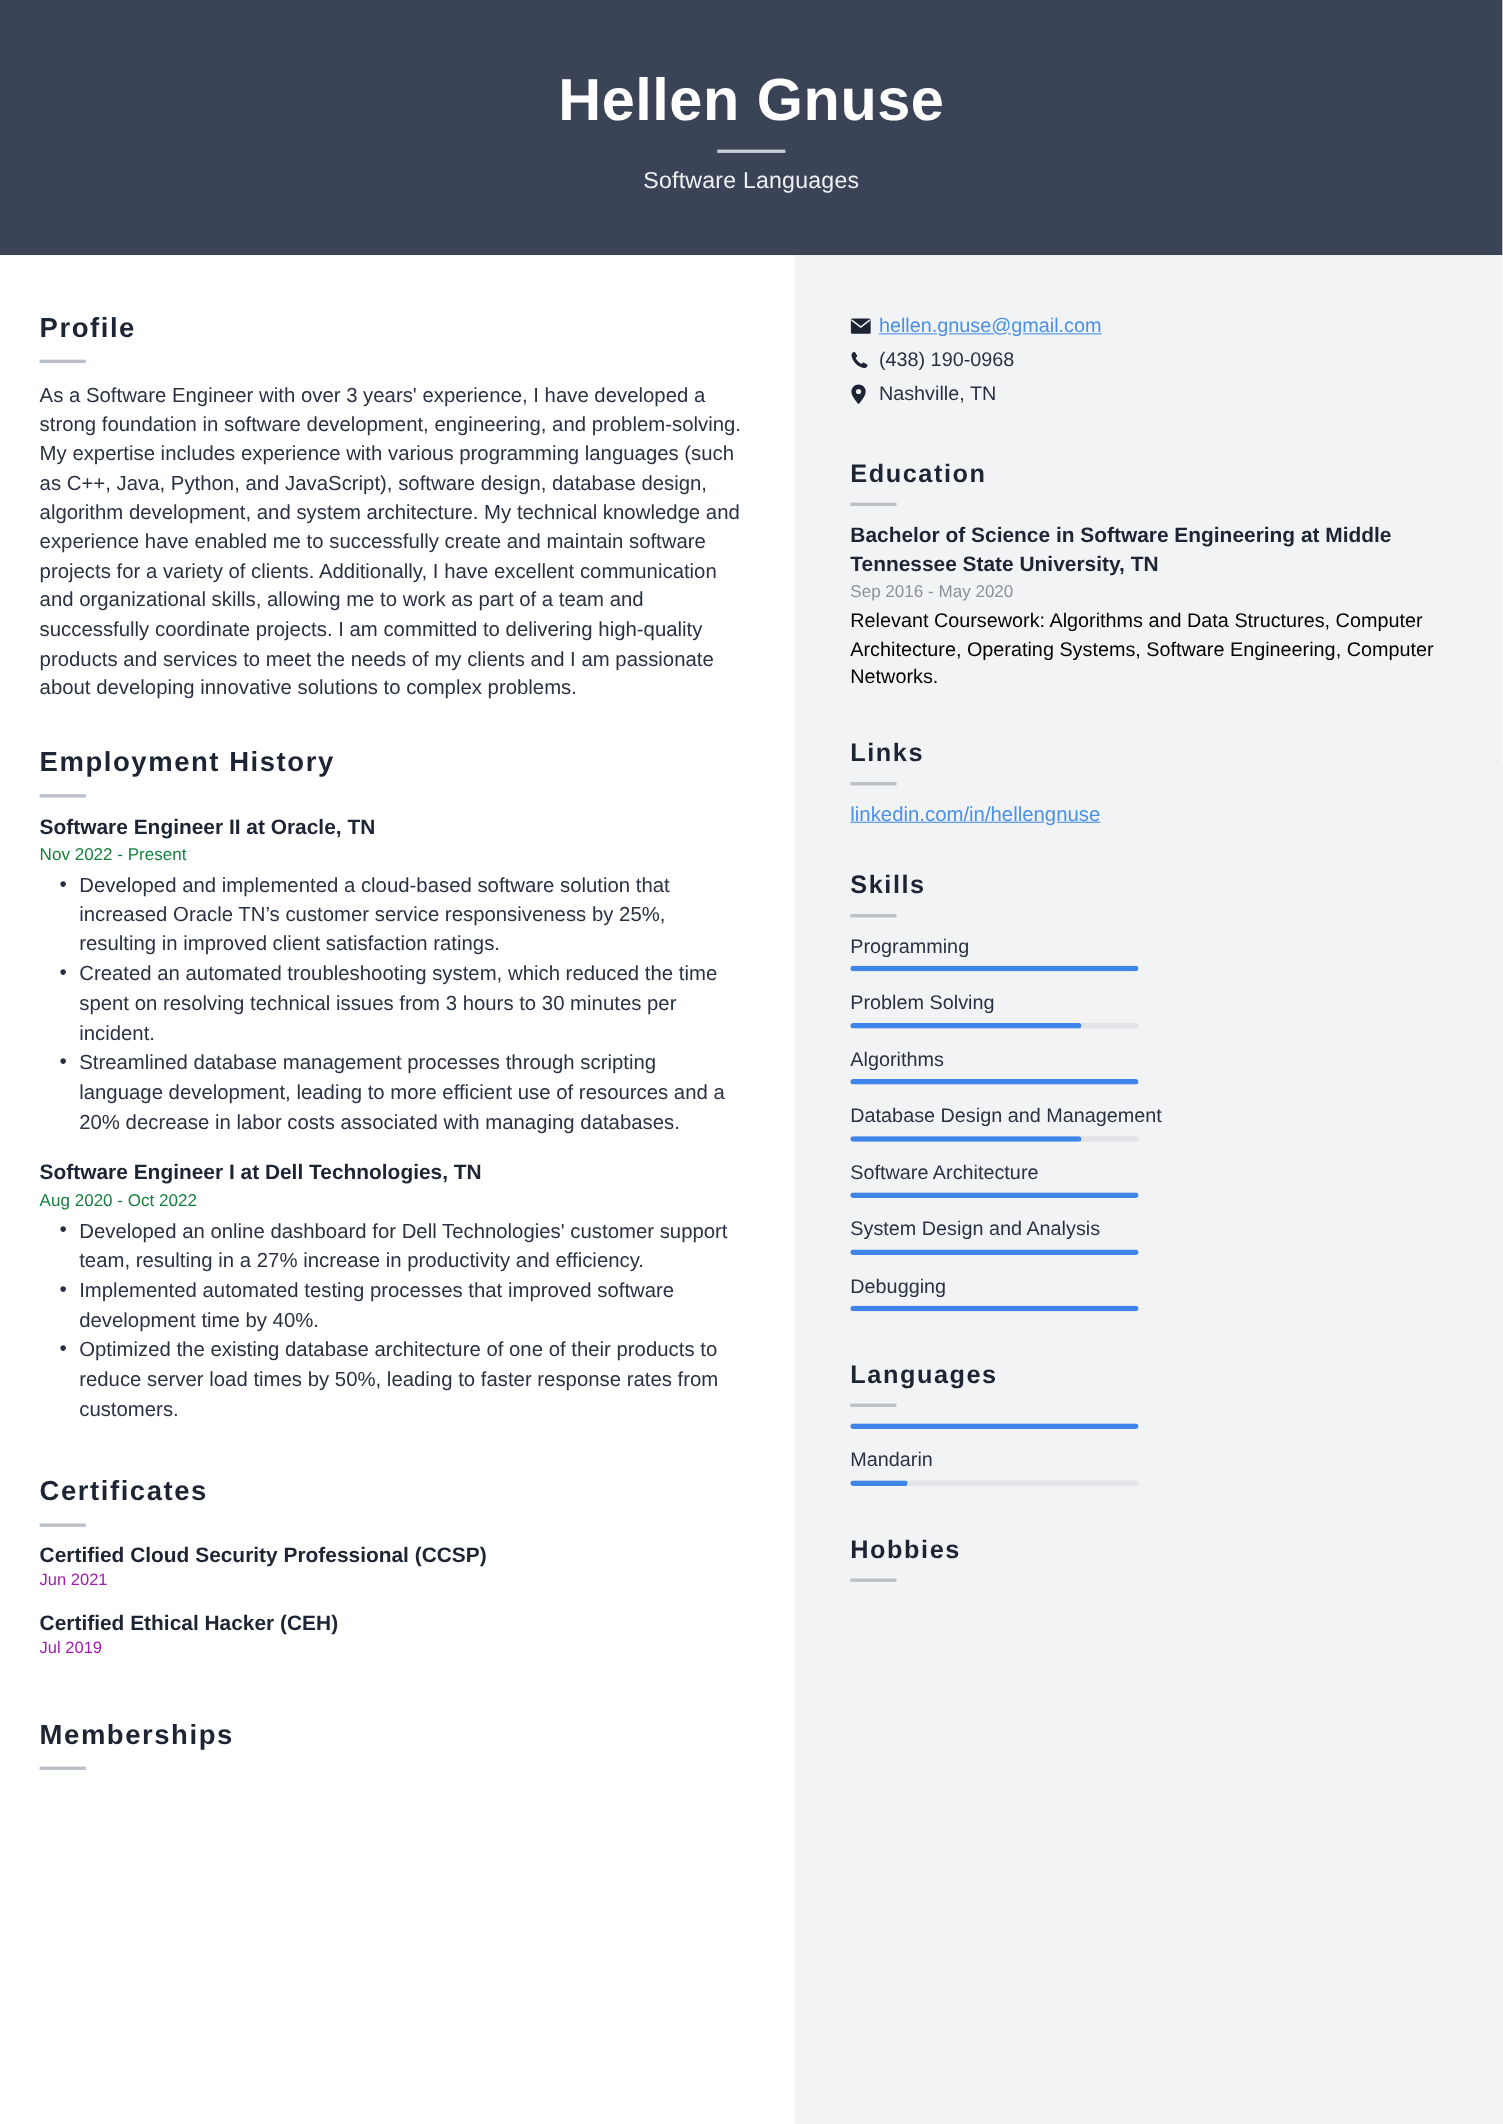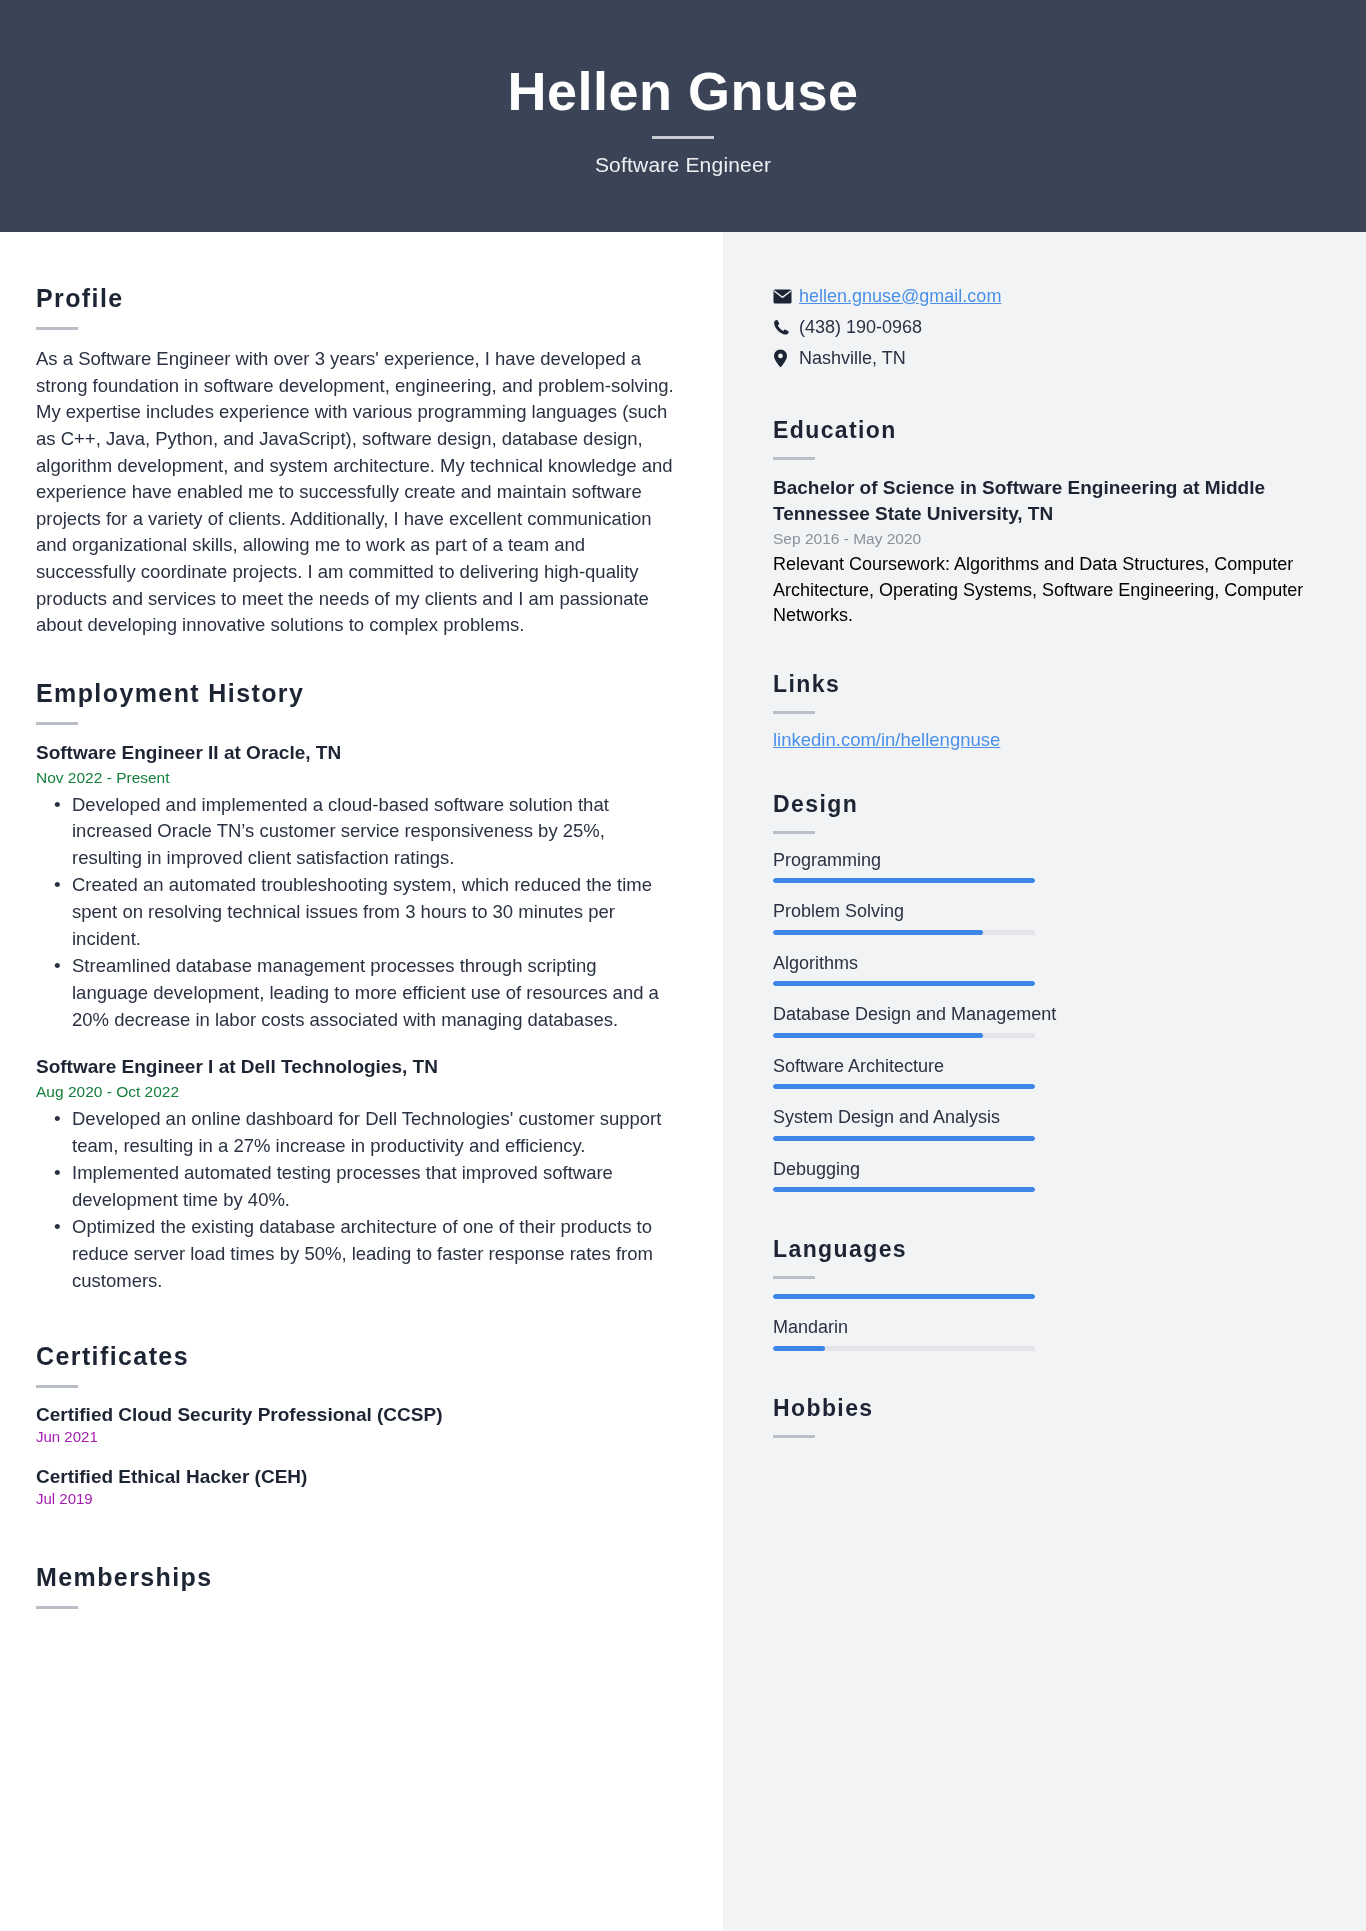--- a/index.html
+++ b/index.html
@@ -203,21 +203,21 @@
   }
 </style>
 </head>
 <body>
 
 <div class="page">
 
   <div class="header">
     <div class="header-name">Hellen Gnuse</div>
     <div class="header-rule"></div>
-    <div class="header-title">Software Engineer</div>
+    <div class="header-title">Software Languages</div>
   </div>
 
   <div class="body-wrap">
 
     <div class="col-main">
 
       <div class="sec">
         <div class="sec-title">Profile</div>
         <div class="sec-rule"></div>
         <div class="profile-text">As a Software Engineer with over 3 years' experience, I have developed a strong foundation in software development, engineering, and problem-solving. My expertise includes experience with various programming languages (such as C++, Java, Python, and JavaScript), software design, database design, algorithm development, and system architecture. My technical knowledge and experience have enabled me to successfully create and maintain software projects for a variety of clients. Additionally, I have excellent communication and organizational skills, allowing me to work as part of a team and successfully coordinate projects. I am committed to delivering high-quality products and services to meet the needs of my clients and I am passionate about developing innovative solutions to complex problems.</div>
@@ -311,21 +311,21 @@
         <div class="edu-desc">Relevant Coursework: Algorithms and Data Structures, Computer Architecture, Operating Systems, Software Engineering, Computer Networks.</div>
       </div>
 
       <div class="sec" style="margin-bottom:40px;">
         <div class="sec-title side">Links</div>
         <div class="sec-rule side"></div>
         <a class="side-link" href="#">linkedin.com/in/hellengnuse</a>
       </div>
 
       <div class="sec" style="margin-bottom:44px;">
-        <div class="sec-title side">Design</div>
+        <div class="sec-title side">Skills</div>
         <div class="sec-rule side"></div>
 
         <div class="skill-item">
           <div class="skill-label">Programming</div>
           <div class="bar-track">
             <div class="bar-fill" style="width: 100%;"></div>
           </div>
         </div>
         <div class="skill-item">
           <div class="skill-label">Problem Solving</div>

